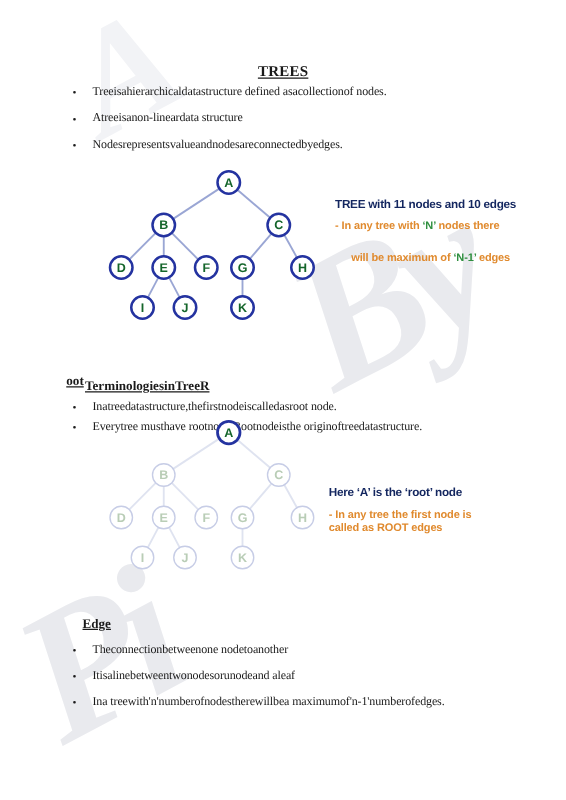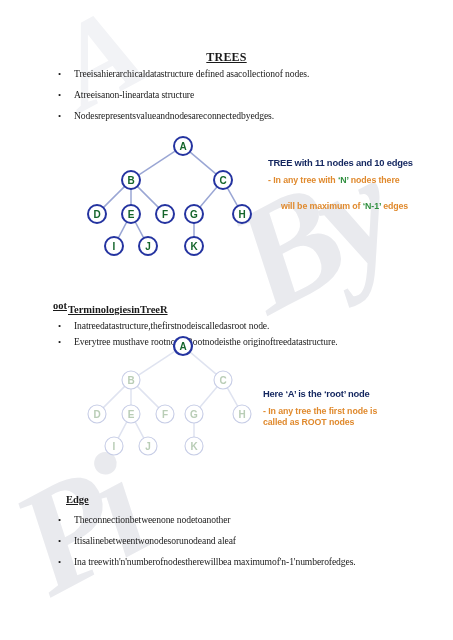--- a/index.html
+++ b/index.html
@@ -256,21 +256,21 @@
             <circle cx="194" cy="246" r="9" fill="#ffffff" stroke="#c7cde6" stroke-width="1.1"></circle>
             <text x="194" y="249.6" text-anchor="middle" font-family="&quot;Liberation Sans&quot;, sans-serif" font-size="10" font-weight="bold" fill="#b9cdb6">K</text>
           </g>
         </svg>
     </div>
 
     <div class="callout" style="left:263px;top:388px;">
       <div class="c-title">Here ‘A’ is the ‘root’ node</div>
       <div class="c-block">
         <div class="c-line">- In any tree the first node is</div>
-        <div class="c-line">called as ROOT nodes</div>
+        <div class="c-line">called as ROOT edges</div>
       </div>
     </div>
 
     <div class="sec-head" style="left:53px;top:494px;margin-left:13px;">Edge</div>
 
     <div class="bullet-row" style="left:58px;top:514px;width:360px;">
       <span class="bullet-dot">•</span>
       <span class="bullet-text">Theconnectionbetweenone nodetoanother</span>
     </div>
     <div class="bullet-row" style="left:58px;top:535px;width:360px;">

